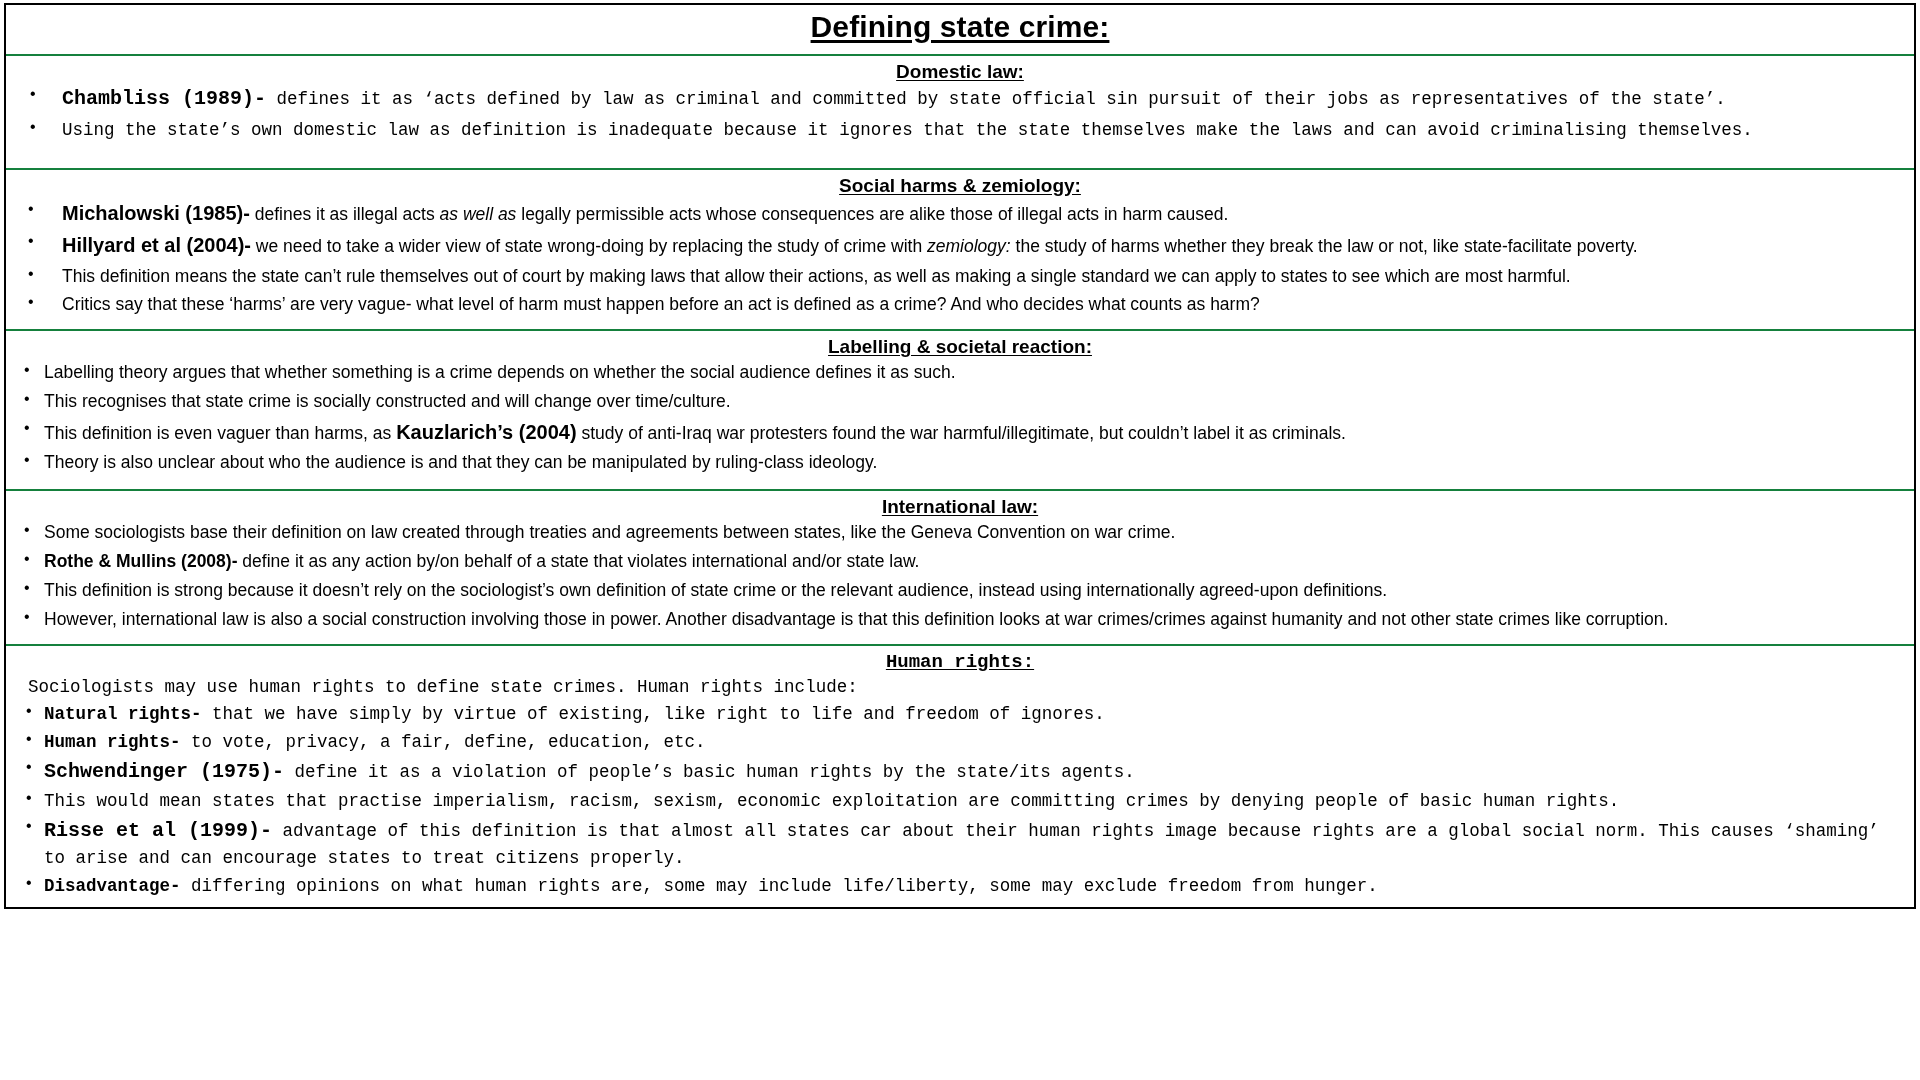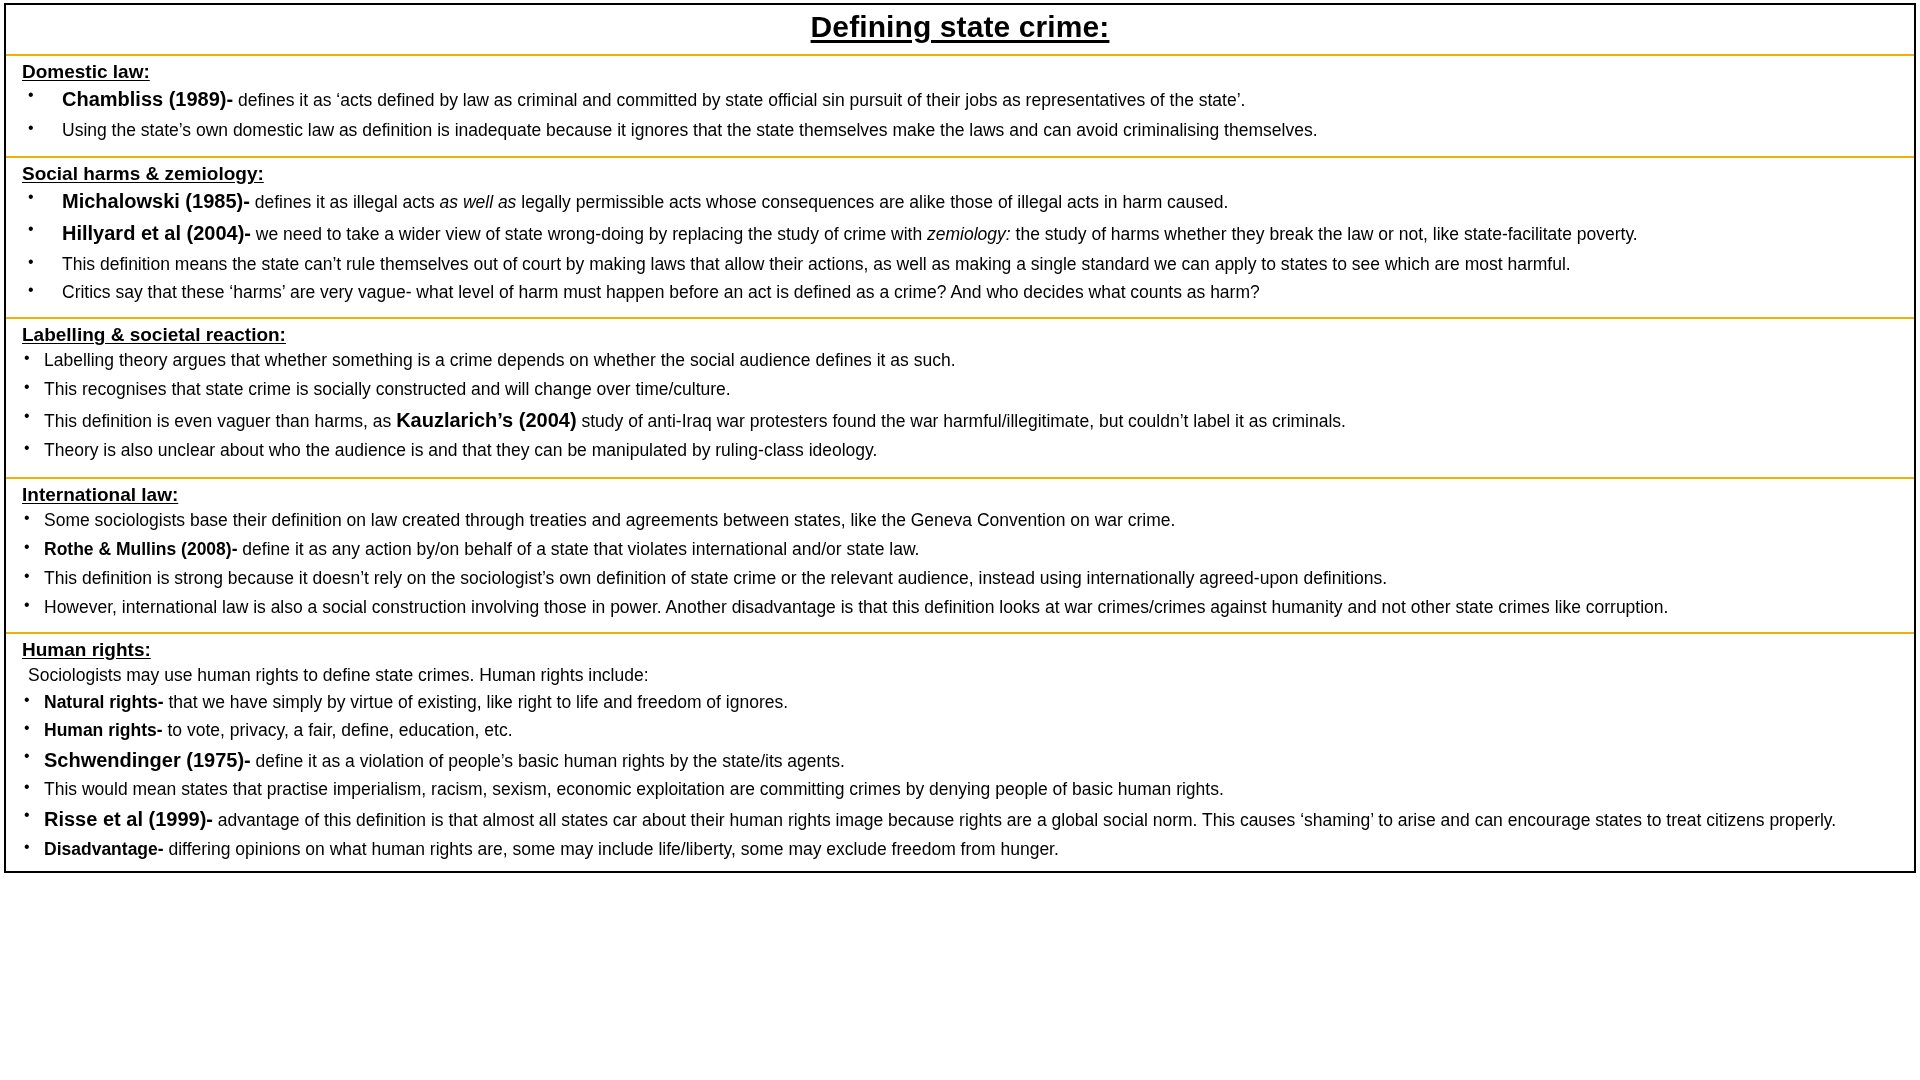--- a/index.html
+++ b/index.html
@@ -22,44 +22,44 @@
     padding: 3px 4px 0 4px;
   }
 
   .doc-table {
     width: 1912px;
     border: 2px solid #000;
     border-collapse: collapse;
   }
 
   .section {
-    border-bottom: 2px solid #eab308;
+    border-bottom: 2px solid #15803d;
   }
-  .section:last-child { border-bottom: none; }
+  .section:last-child { border-bottom: none; font-family: Liberation Mono, monospace; }
 
   
   .title-row {
     text-align: center;
     padding: 5px 0 9px 0;
   }
   .doc-title {
     display: inline-block;
     font-size: 30px;
     font-weight: bold;
     text-decoration: underline;
     text-underline-offset: 3px;
     letter-spacing: 0.1px;
     line-height: 1.15;
   }
 
   
   .sec-head {
+    text-align: center;
     padding-top: 5px;
     padding-bottom: 2px;
-    padding-left: 16px;
   }
   .sec-head span {
     display: inline-block;
     font-size: 19px;
     font-weight: bold;
     text-decoration: underline;
     text-underline-offset: 2px;
   }
 
   .sec-body {
@@ -100,21 +100,21 @@
     margin: 0 0 3px 12px;
     padding-left: 2px;
   }
 
   
   .b      { font-weight: bold; }
   .bbig   { font-weight: bold; font-size: 20px; }
   .i      { font-style: italic; }
 
   
-  .sec-domestic .sec-body { padding-bottom: 8px; }
+  .sec-domestic .sec-body { padding-bottom: 20px; font-family: Liberation Mono, monospace; }
   .sec-domestic ul.bullets > li { margin-bottom: 5px; }
 
   .sec-social ul.bullets > li { margin-bottom: 4px; }
   .sec-social .sec-body { padding-bottom: 8px; }
 
   .sec-label ul.bullets > li { margin-bottom: 4px; }
   .sec-label .sec-body { padding-bottom: 10px; }
 
   .sec-intl ul.bullets > li { margin-bottom: 4px; }
   .sec-intl .sec-body { padding-bottom: 8px; }

